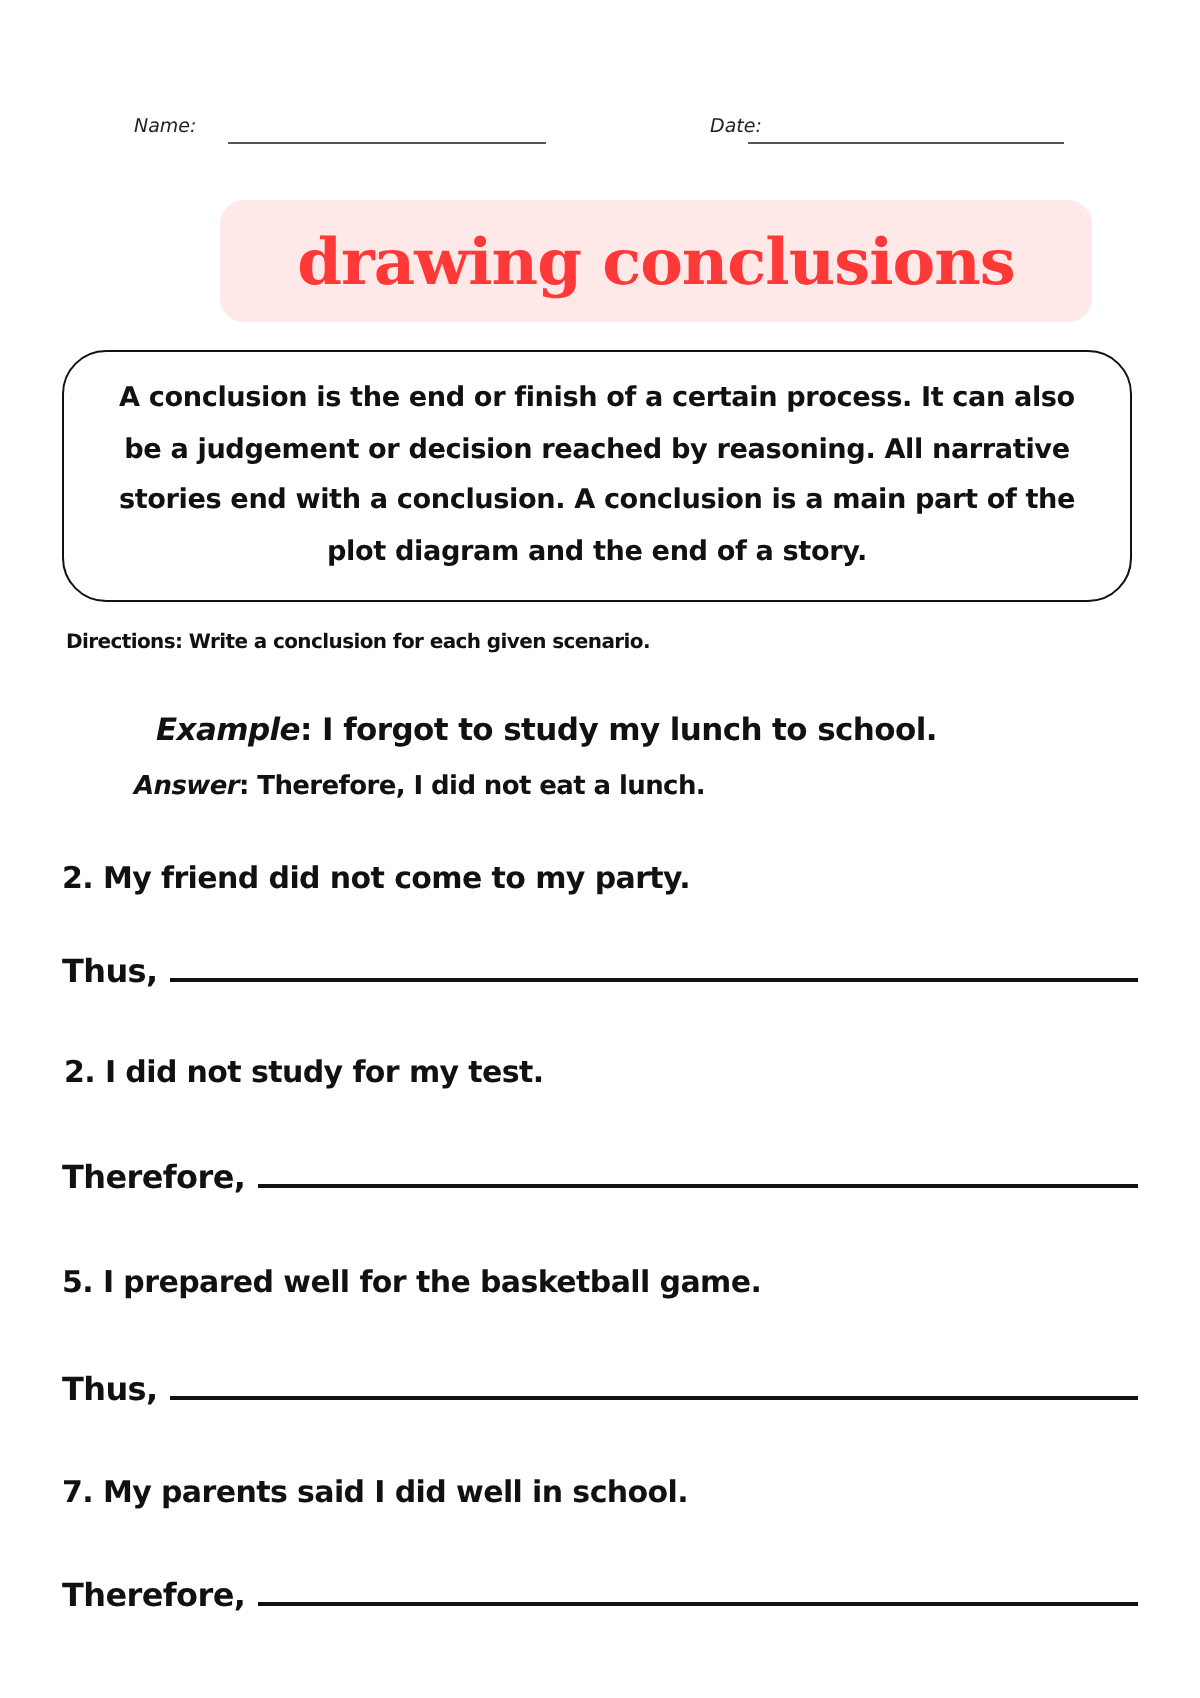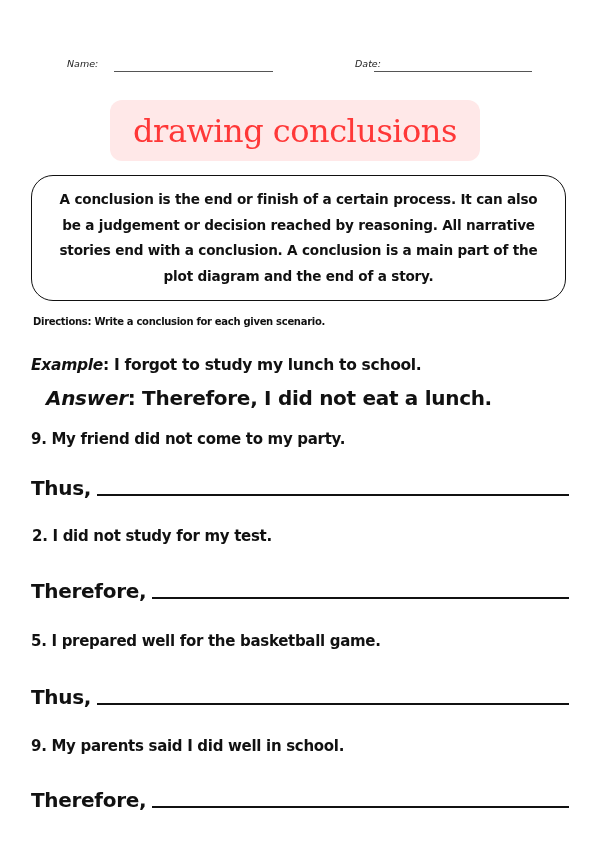--- a/index.html
+++ b/index.html
@@ -28,27 +28,28 @@
     .hdr-line {
       height: 0;
       border-top: 1px solid #555;
       top: 71px;
     }
 
     
     .title-box {
       left: 110px;
       top: 100px;
-      width: 370px;
+      width: 436px;
       height: 61px;
       background: #ffe8e8;
       border-radius: 12px;
       display: flex;
       align-items: center;
       justify-content: center;
+      font-weight: bold;
     }
     .title-text {
       font-family: "DejaVu Serif", serif;
       font-size: 32px;
       color: #ff3838;
       letter-spacing: -0.5px;
       white-space: nowrap;
     }
 
     
@@ -74,32 +75,32 @@
       letter-spacing: -0.2px;
     }
 
     .line-text {
       font-family: "DejaVu Sans", sans-serif;
       font-size: 15px;
       white-space: nowrap;
       letter-spacing: -0.3px;
     }
     .bold { font-weight: bold; }
-    .italic { font-style: italic; }
+    .italic { font-style: italic; margin-left: 47px; }
 
     .answer-row {
       left: 31px;
       width: 538px;
       display: flex;
       align-items: flex-end;
     }
     .answer-label {
       font-family: "DejaVu Sans", sans-serif;
       font-weight: bold;
-      font-size: 20px;
+      font-size: 16px;
       white-space: nowrap;
       letter-spacing: -0.3px;
     }
     .answer-blank {
       flex: 1;
       border-bottom: 2px solid #111;
       margin-left: 6px;
       margin-bottom: 4px;
       height: 0;
     }
@@ -119,39 +120,39 @@
 <div class="abs def-box">
   <div class="def-text">A conclusion is the end or finish of a certain process. It can also be a judgement or decision reached by reasoning. All narrative stories end with a conclusion. A conclusion is a main part of the plot diagram and the end of a story.</div>
 </div>
 
 <div class="abs line-text bold" style="left:33px; top:316px; font-size:10px;">Directions: Write a conclusion for each given scenario.</div>
 
 <div class="abs line-text" style="left:31px; top:356px; font-size:15.5px;">
   <span class="bold italic">Example</span><span class="bold">: I forgot to study my lunch to school.</span>
 </div>
 
-<div class="abs line-text" style="left:46px; top:386px; font-size:20px;">
+<div class="abs line-text" style="left:20px; top:386px; font-size:13px;">
   <span class="bold italic">Answer</span><span class="bold">: Therefore, I did not eat a lunch.</span>
 </div>
 
-<div class="abs line-text bold" style="left:31px; top:430px;">9. My friend did not come to my party.</div>
+<div class="abs line-text bold" style="left:31px; top:430px;">2. My friend did not come to my party.</div>
 <div class="abs answer-row" style="top:476px;">
   <span class="answer-label">Thus,</span>
   <div class="answer-blank"></div>
 </div>
 
 <div class="abs line-text bold" style="left:32px; top:527px;">2. I did not study for my test.</div>
 <div class="abs answer-row" style="top:579px;">
   <span class="answer-label">Therefore,</span>
   <div class="answer-blank"></div>
 </div>
 
 <div class="abs line-text bold" style="left:31px; top:632px;">5. I prepared well for the basketball game.</div>
 <div class="abs answer-row" style="top:685px;">
   <span class="answer-label">Thus,</span>
   <div class="answer-blank"></div>
 </div>
 
-<div class="abs line-text bold" style="left:31px; top:737px;">9. My parents said I did well in school.</div>
+<div class="abs line-text bold" style="left:31px; top:737px;">7. My parents said I did well in school.</div>
 <div class="abs answer-row" style="top:788px;">
   <span class="answer-label">Therefore,</span>
   <div class="answer-blank"></div>
 </div>
 
 </body></html>

